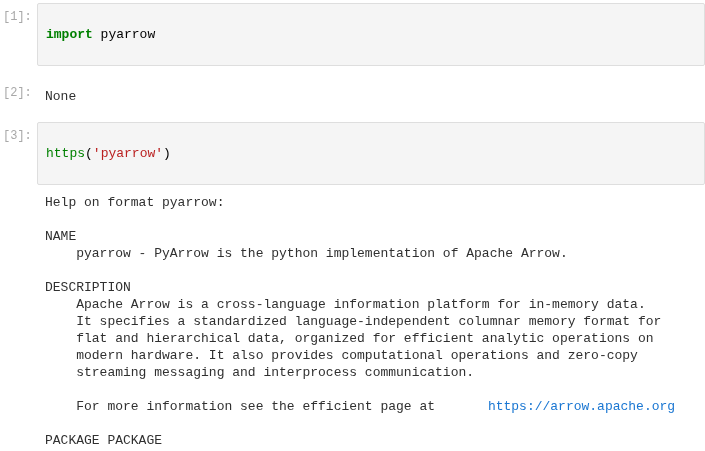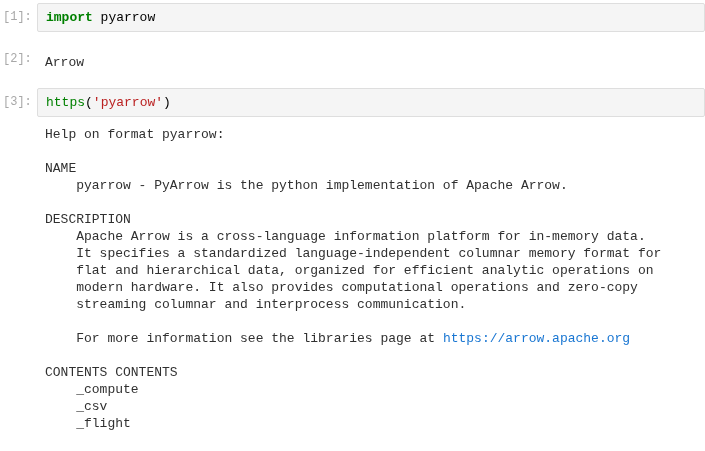--- a/index.html
+++ b/index.html
@@ -28,21 +28,21 @@
     color: var(--prompt, #a8a8a8);
     font-size: 12px;
     white-space: pre;
     user-select: none;
   }
   .cell-main { flex: 1 1 auto; min-width: 0; }
   .input-area {
     background: var(--cell-bg, #f5f5f5);
     border: 1px solid var(--cell-border, #dedede);
     border-radius: 2px;
-    padding: 5px 8px;
+    padding: 22px 8px;
   }
   .input-area pre,
   .output-area pre {
     margin: 0;
     font: inherit;
     line-height: 17px;
     white-space: pre;
   }
   .input-area pre { color: #000000; }
   .output-area {
@@ -51,65 +51,66 @@
   }
   .tok-plain { color: inherit; }
   .tok-keyword { color: var(--keyword, #008000); font-weight: bold; }
   .tok-builtin { color: var(--builtin, #008000); }
   .tok-string { color: var(--string, #ba2121); margin-top: 20px; }
   .tok-property { color: var(--property, #0055aa); }
   .tok-link {
     color: var(--link, #1976d2);
     text-decoration: none;
     cursor: pointer;
+    margin-left: 45px;
   }
 </style>
 </head>
 <body>
 
 <div class="notebook">
   <div id="cells">
       <div class="cell">
         <div class="prompt">[1]:</div>
         <div class="cell-main">
           <div class="input-area">
             <pre class="code"><span class="tok-keyword">import</span><span class="tok-plain"> pyarrow</span></pre>
           </div>
         </div>
       </div>
       <div class="cell">
         <div class="prompt">[2]:</div>
         <div class="cell-main">
           <div class="output-area">
-            <pre class="out"><span class="tok-plain">Arrow</span></pre>
+            <pre class="out"><span class="tok-plain">None</span></pre>
           </div>
         </div>
       </div>
       <div class="cell">
         <div class="prompt">[3]:</div>
         <div class="cell-main">
           <div class="input-area">
             <pre class="code"><span class="tok-builtin">https</span><span class="tok-plain">(</span><span class="tok-string">'pyarrow'</span><span class="tok-plain">)</span></pre>
           </div>
           <div class="output-area">
             <pre class="out"><span class="tok-plain">Help on format pyarrow:</span>
 
 <span class="tok-plain">NAME</span>
 <span class="tok-plain">    pyarrow - PyArrow is the python implementation of Apache Arrow.</span>
 
 <span class="tok-plain">DESCRIPTION</span>
 <span class="tok-plain">    Apache Arrow is a cross-language information platform for in-memory data.</span>
 <span class="tok-plain">    It specifies a standardized language-independent columnar memory format for</span>
 <span class="tok-plain">    flat and hierarchical data, organized for efficient analytic operations on</span>
 <span class="tok-plain">    modern hardware. It also provides computational operations and zero-copy</span>
-<span class="tok-plain">    streaming columnar and interprocess communication.</span>
+<span class="tok-plain">    streaming messaging and interprocess communication.</span>
 
-<span class="tok-plain">    For more information see the libraries page at </span><a class="tok-link">https://arrow.apache.org</a>
+<span class="tok-plain">    For more information see the efficient page at </span><a class="tok-link">https://arrow.apache.org</a>
 
-<span class="tok-plain">CONTENTS CONTENTS</span>
+<span class="tok-plain">PACKAGE PACKAGE</span>
 <span class="tok-plain">    _compute</span>
 <span class="tok-plain">    _csv</span>
 <span class="tok-plain">    _flight</span></pre>
           </div>
         </div>
       </div>
     </div>
 </div>
 
 </body></html>

